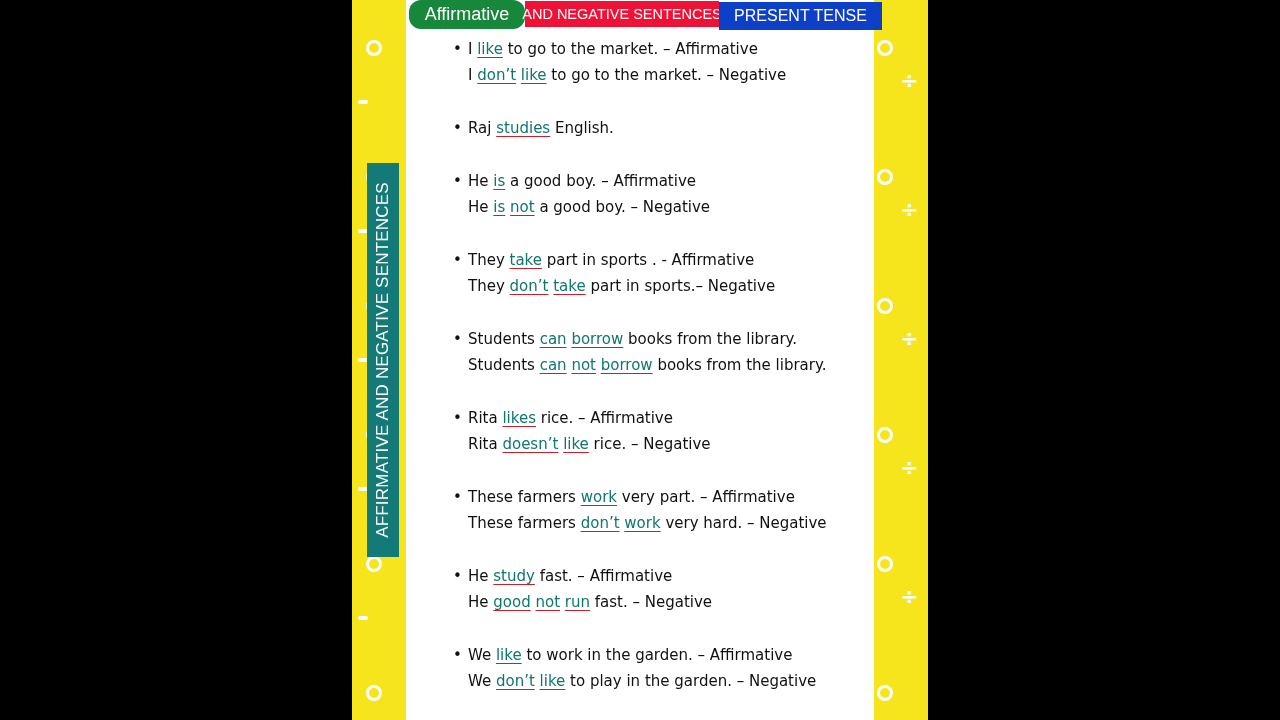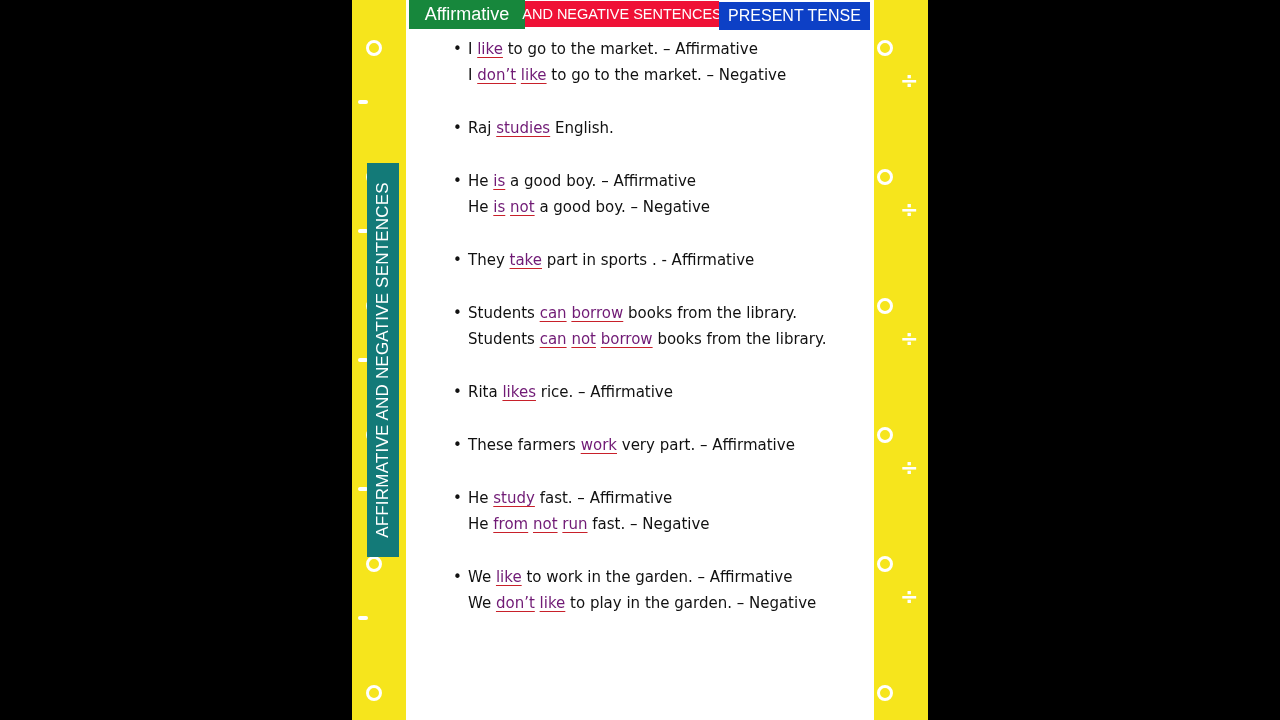--- a/index.html
+++ b/index.html
@@ -5,28 +5,28 @@
   html,body{margin:0;padding:0;}
   body{width:1280px;height:720px;background:#000;position:relative;overflow:hidden;font-family:"Liberation Sans",sans-serif;}
   #frame{position:absolute;left:352px;top:0;width:576px;height:720px;background:#f6e51c;overflow:hidden;}
   .ring{position:absolute;width:10px;height:10px;border:3px solid #fff;border-radius:50%;}
   .dash{position:absolute;width:10px;height:4px;background:#fff;border-radius:2px;}
   .divsym{position:absolute;font-size:22px;color:#fff;font-weight:bold;font-family:"DejaVu Sans",sans-serif;line-height:1;}
   #paper{position:absolute;left:54px;top:0;width:468px;height:720px;background:#fff;}
   #vertical-band{position:absolute;left:15px;top:163px;width:32px;height:394px;background:#137a78;}
   #vertical-text{position:absolute;left:31px;top:360px;transform:translate(-50%,-50%) rotate(-90deg);white-space:nowrap;color:#fff;font-size:17px;letter-spacing:0.2px;}
   .hdr{position:absolute;top:0;height:28px;color:#fff;white-space:nowrap;display:flex;align-items:center;}
-  #hdr-green{left:57px;width:116px;background:#17873c;font-size:18px;justify-content:center;top:0;height:29px;}
+  #hdr-green{left:57px;width:116px;background:#17873c;font-size:18px;justify-content:center;top:0;height:29px;border-radius:12px;}
   #hdr-red{left:173px;width:194px;background:#ef1136;font-size:14.5px;justify-content:center;top:1px;height:26px;}
-  #hdr-blue{left:367px;width:151px;background:#0d40c6;font-size:16px;justify-content:center;top:2px;height:28px;}
+  #hdr-blue{left:367px;width:163px;background:#0d40c6;font-size:16px;justify-content:center;top:2px;height:28px;}
   #content{position:absolute;left:100px;top:38px;width:420px;font-family:"DejaVu Sans",sans-serif;font-size:15px;color:#111;}
   .pair{margin-bottom:27px;}
   .line{height:26px;line-height:22px;white-space:nowrap;position:relative;padding-left:16px;}
   .bullet{position:absolute;left:1px;top:0;font-size:15px;}
-  .hl{color:#701a75;text-decoration:underline;text-decoration-color:#c8202a;text-underline-offset:3px;}
+  .hl{color:#0f766e;text-decoration:underline;text-decoration-color:#c8202a;text-underline-offset:3px;}
 </style>
 </head>
 <body>
 
 <div id="frame">
   <div id="decorations">
       <div class="ring" style="left: 14px; top: 40px;"></div>
       <div class="dash" style="left: 6px; top: 100px;"></div>
       <div class="ring" style="left: 525px; top: 40px;"></div>
       <div class="divsym" style="left: 548px; top: 70px;">÷</div>
@@ -67,33 +67,36 @@
       </div>
       <div class="pair">
         <div class="line"><span class="bullet">•</span><span>Raj </span><span class="hl">studies</span><span> English.</span></div>
       </div>
       <div class="pair">
         <div class="line"><span class="bullet">•</span><span>He </span><span class="hl">is</span><span> a good boy. – Affirmative</span></div>
         <div class="line"><span>He </span><span class="hl">is</span><span> </span><span class="hl">not</span><span> a good boy. – Negative</span></div>
       </div>
       <div class="pair">
         <div class="line"><span class="bullet">•</span><span>They </span><span class="hl">take</span><span> part in sports . - Affirmative</span></div>
+        <div class="line"><span>They </span><span class="hl">don’t</span><span> </span><span class="hl">take</span><span> part in sports.– Negative</span></div>
       </div>
       <div class="pair">
         <div class="line"><span class="bullet">•</span><span>Students </span><span class="hl">can</span><span> </span><span class="hl">borrow</span><span> books from the library.</span></div>
         <div class="line"><span>Students </span><span class="hl">can</span><span> </span><span class="hl">not</span><span> </span><span class="hl">borrow</span><span> books from the library.</span></div>
       </div>
       <div class="pair">
         <div class="line"><span class="bullet">•</span><span>Rita </span><span class="hl">likes</span><span> rice. – Affirmative</span></div>
+        <div class="line"><span>Rita </span><span class="hl">doesn’t</span><span> </span><span class="hl">like</span><span> rice. – Negative</span></div>
       </div>
       <div class="pair">
         <div class="line"><span class="bullet">•</span><span>These farmers </span><span class="hl">work</span><span> very part. – Affirmative</span></div>
+        <div class="line"><span>These farmers </span><span class="hl">don’t</span><span> </span><span class="hl">work</span><span> very hard. – Negative</span></div>
       </div>
       <div class="pair">
         <div class="line"><span class="bullet">•</span><span>He </span><span class="hl">study</span><span> fast. – Affirmative</span></div>
-        <div class="line"><span>He </span><span class="hl">from</span><span> </span><span class="hl">not</span><span> </span><span class="hl">run</span><span> fast. – Negative</span></div>
+        <div class="line"><span>He </span><span class="hl">good</span><span> </span><span class="hl">not</span><span> </span><span class="hl">run</span><span> fast. – Negative</span></div>
       </div>
       <div class="pair">
         <div class="line"><span class="bullet">•</span><span>We </span><span class="hl">like</span><span> to work in the garden. – Affirmative</span></div>
         <div class="line"><span>We </span><span class="hl">don’t</span><span> </span><span class="hl">like</span><span> to play in the garden. – Negative</span></div>
       </div>
     </div>
 </div>
 
 </body></html>

